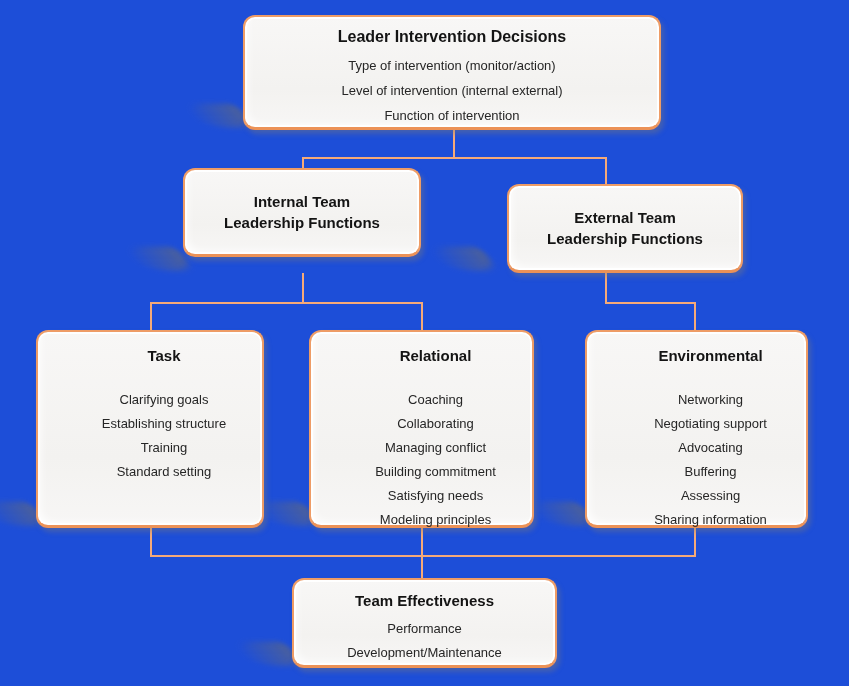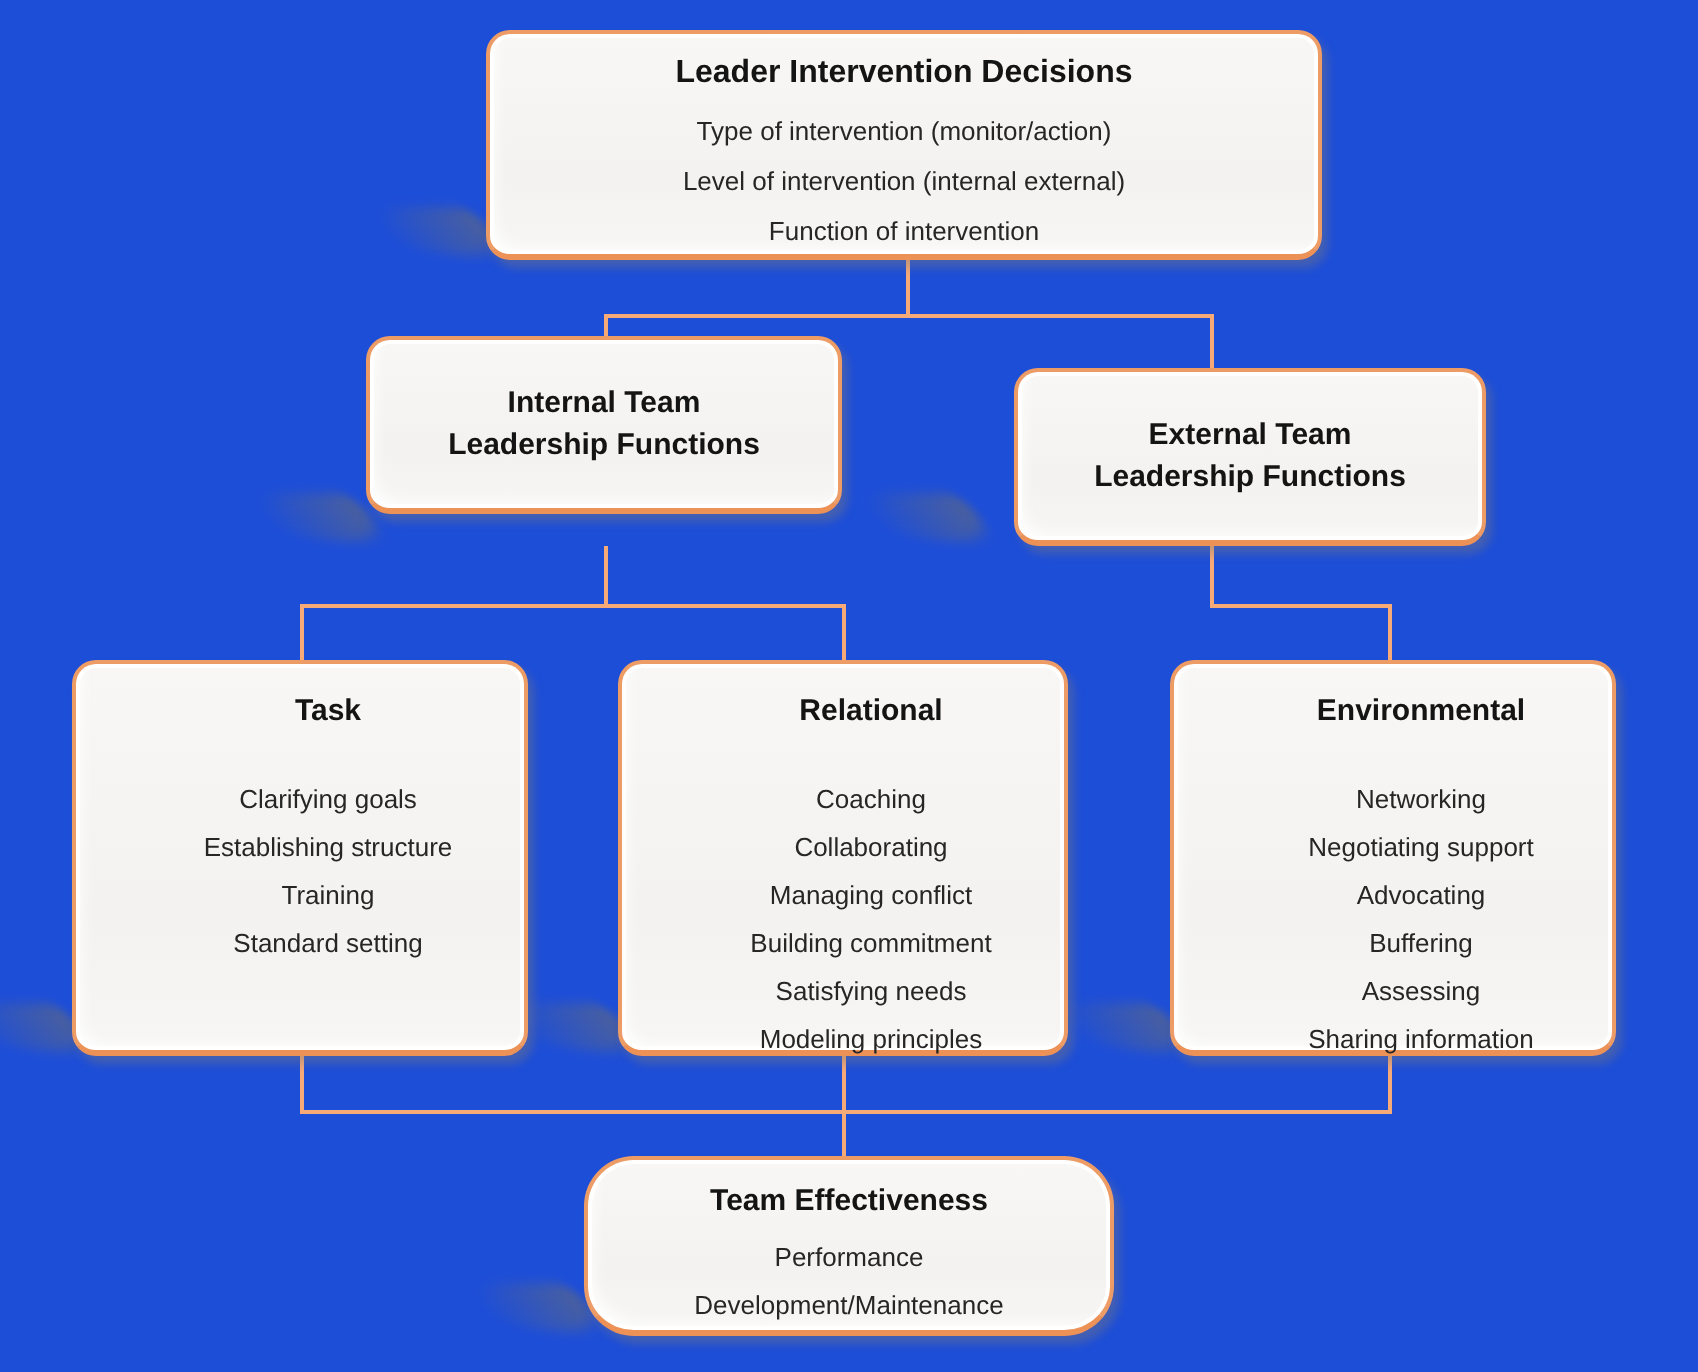--- a/index.html
+++ b/index.html
@@ -154,21 +154,21 @@
     <div class="items">
       <div class="item">Networking</div>
       <div class="item">Negotiating support</div>
       <div class="item">Advocating</div>
       <div class="item">Buffering</div>
       <div class="item">Assessing</div>
       <div class="item">Sharing information</div>
     </div>
   </div>
 
-  <div class="node node-team" style="left:292px; top:578px; width:265px; height:90px;border-radius:25px;">
+  <div class="node node-team" style="left:292px; top:578px; width:265px; height:90px;">
     <div class="node-title">Team Effectiveness</div>
     <div class="items">
       <div class="item">Performance</div>
       <div class="item">Development/Maintenance</div>
     </div>
   </div>
 
 </div>
 
 </body></html>

